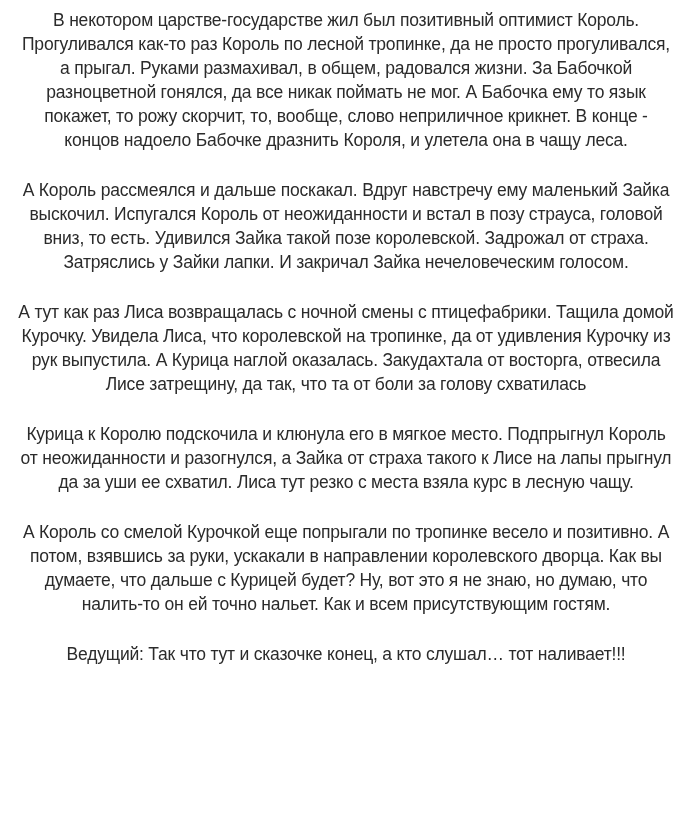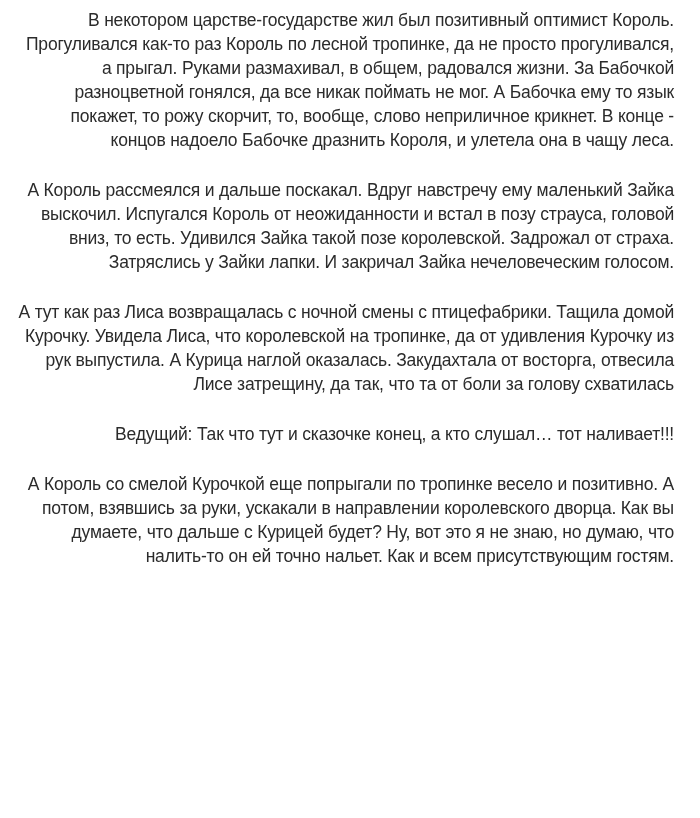--- a/index.html
+++ b/index.html
@@ -14,31 +14,32 @@
   }
   .story {
     box-sizing: border-box;
     width: 700px;
     padding: 8px 26px 0 18px;
     font-family: "Liberation Sans", "DejaVu Sans", sans-serif;
     font-size: 17.5px;
     line-height: 24px;
     letter-spacing: -0.2px;
     color: #2b2b2b;
-    text-align: right;
+    text-align: center;
   }
   .story p {
     margin: 0 0 26px 0;
   }
   .story p:last-child {
     margin-bottom: 0;
   }
 </style>
 </head>
 <body>
 
 <div class="story">
   <p>В некотором царстве-государстве жил был позитивный оптимист Король. Прогуливался как-то раз Король по лесной тропинке, да не просто прогуливался, а прыгал. Руками размахивал, в общем, радовался жизни. За Бабочкой разноцветной гонялся, да все никак поймать не мог. А Бабочка ему то язык покажет, то рожу скорчит, то, вообще, слово неприличное крикнет. В конце - концов надоело Бабочке дразнить Короля, и улетела она в чащу леса.</p>
   <p>А Король рассмеялся и дальше поскакал. Вдруг навстречу ему маленький Зайка выскочил. Испугался Король от неожиданности и встал в позу страуса, головой вниз, то есть. Удивился Зайка такой позе королевской. Задрожал от страха. Затряслись у Зайки лапки. И закричал Зайка нечеловеческим голосом.</p>
   <p>А тут как раз Лиса возвращалась с ночной смены с птицефабрики. Тащила домой Курочку. Увидела Лиса, что королевской на тропинке, да от удивления Курочку из рук выпустила. А Курица наглой оказалась. Закудахтала от восторга, отвесила Лисе затрещину, да так, что та от боли за голову схватилась</p>
+  <p>Курица к Королю подскочила и клюнула его в мягкое место. Подпрыгнул Король от неожиданности и разогнулся, а Зайка от страха такого к Лисе на лапы прыгнул да за уши ее схватил. Лиса тут резко с места взяла курс в лесную чащу.</p>
+  <p>А Король со смелой Курочкой еще попрыгали по тропинке весело и позитивно. А потом, взявшись за руки, ускакали в направлении королевского дворца. Как вы думаете, что дальше с Курицей будет? Ну, вот это я не знаю, но думаю, что налить-то он ей точно нальет. Как и всем присутствующим гостям.</p>
   <p>Ведущий: Так что тут и сказочке конец, а кто слушал… тот наливает!!!</p>
-  <p>А Король со смелой Курочкой еще попрыгали по тропинке весело и позитивно. А потом, взявшись за руки, ускакали в направлении королевского дворца. Как вы думаете, что дальше с Курицей будет? Ну, вот это я не знаю, но думаю, что налить-то он ей точно нальет. Как и всем присутствующим гостям.</p>
 </div>
 
 </body></html>

